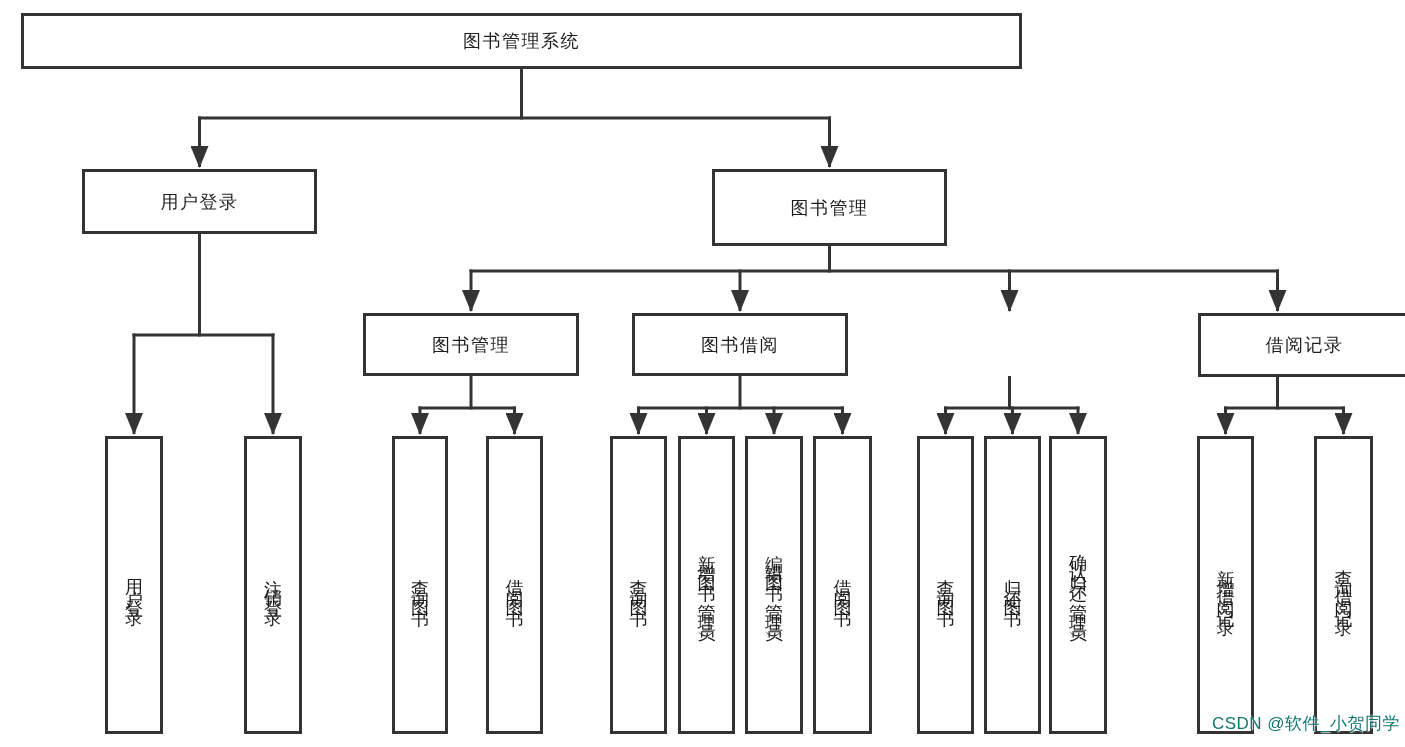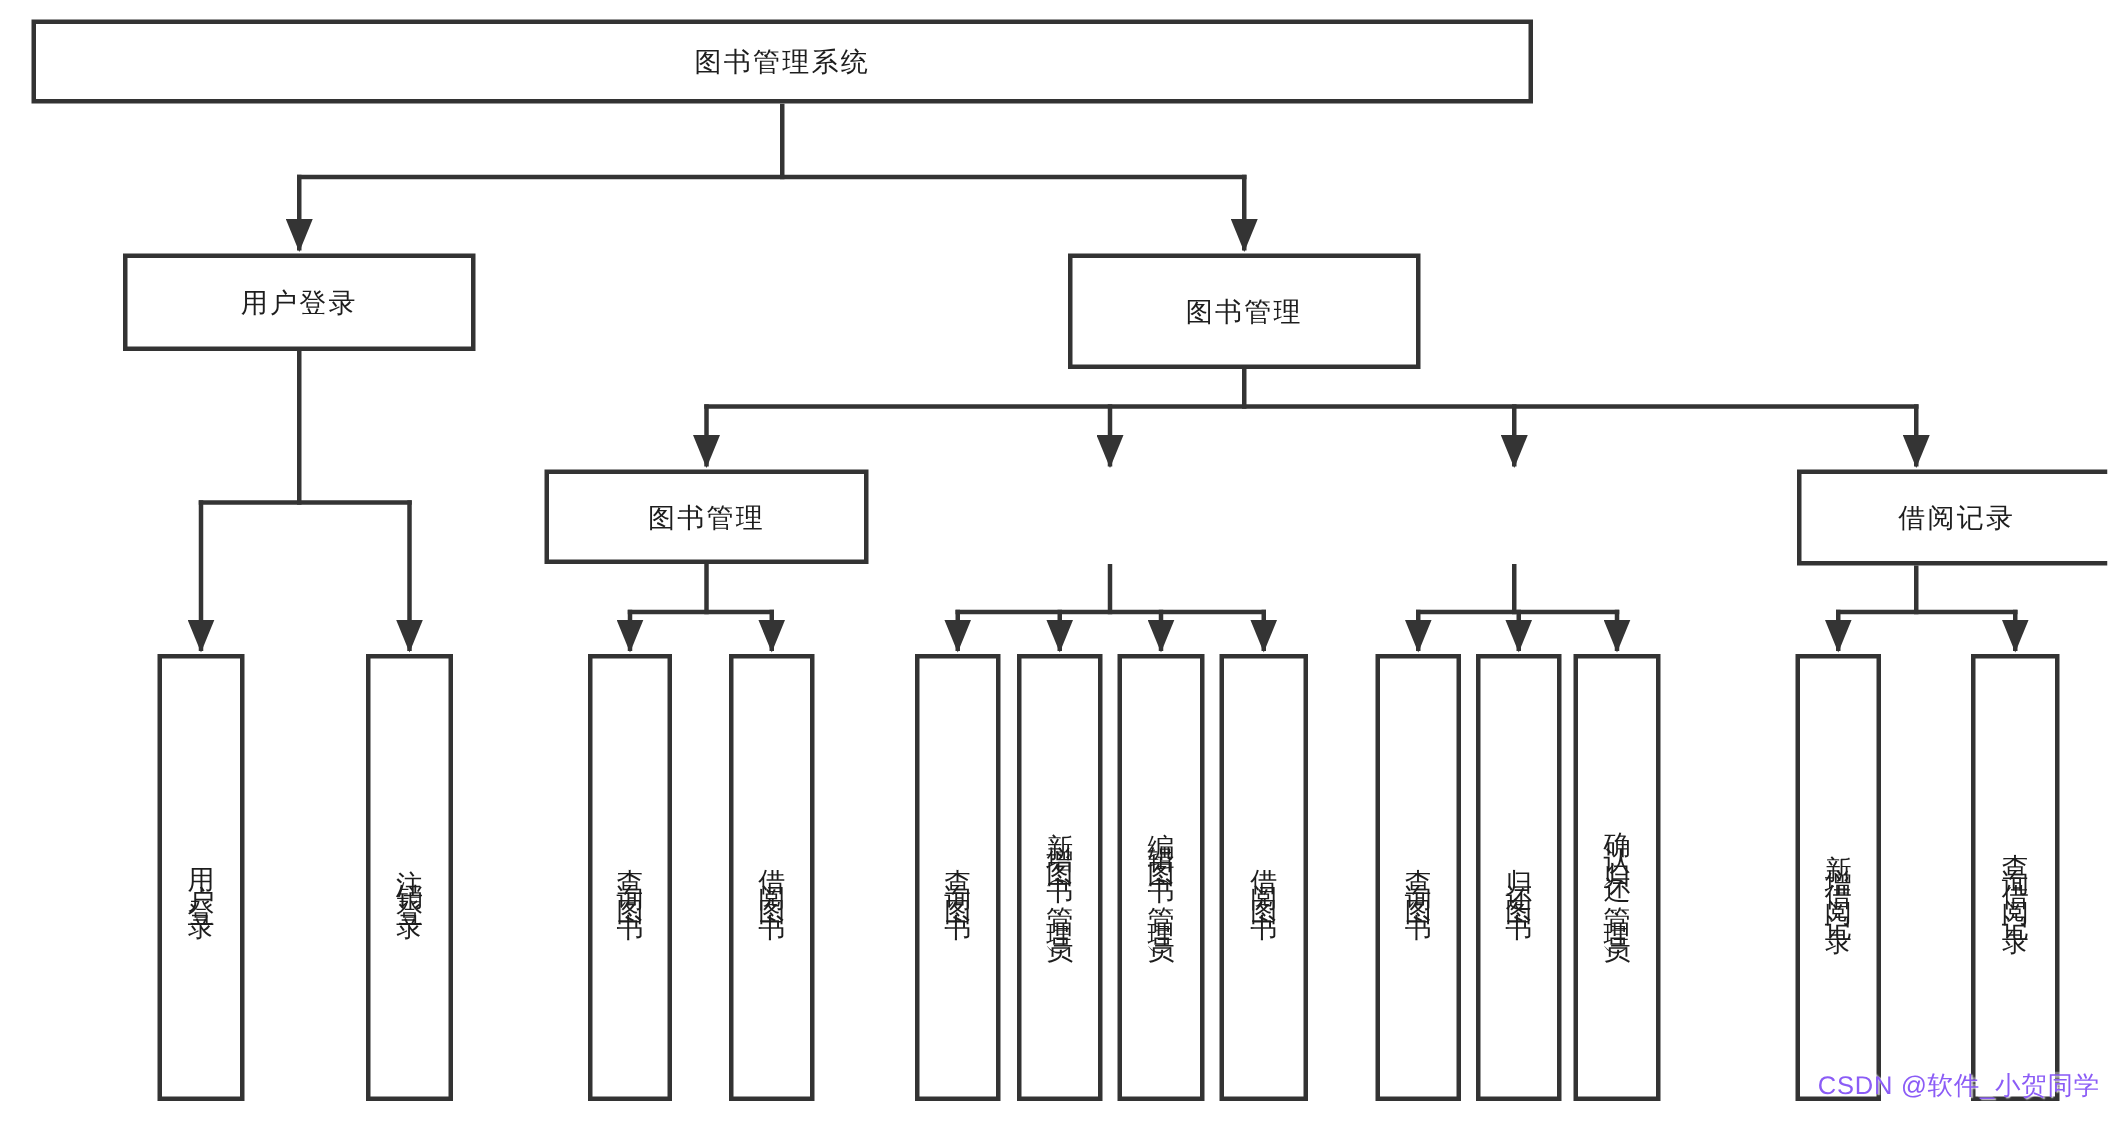--- a/index.html
+++ b/index.html
@@ -46,21 +46,21 @@
     text-orientation: mixed;
     font-size: 18px;
     letter-spacing: 10px;
     line-height: 1;
   }
   .watermark {
     position: absolute;
     right: 5px;
     top: 712px;
     font-size: 17px;
-    color: #8b5cf6;
+    color: #0f766e;
     letter-spacing: 0.5px;
     white-space: nowrap;
     text-shadow: 1px 1px 1px rgba(255,255,255,0.9), -1px -1px 1px rgba(255,255,255,0.6);
   }
 </style>
 </head>
 <body>
 
 <div class="stage">
 
@@ -125,20 +125,21 @@
       <line x1="1343.5" y1="406.5" x2="1343.5" y2="434" marker-end="url(#ah)"></line>
     </g>
   </svg>
 
   <div class="node h" style="left:21px;top:13px;width:1001px;height:56px">图书管理系统</div>
 
   <div class="node h" style="left:82px;top:169px;width:235px;height:65px">用户登录</div>
   <div class="node h" style="left:712px;top:169px;width:235px;height:77px">图书管理</div>
 
   <div class="node h" style="left:363px;top:313px;width:216px;height:63px">图书管理</div>
+  <div class="node h" style="left:632px;top:313px;width:216px;height:63px">图书借阅</div>
   <div class="node h" style="left:1198px;top:313px;width:213px;height:64px">借阅记录</div>
 
   <div class="node v" style="left:105px;top:436px;width:58px;height:298px">用户登录</div>
   <div class="node v" style="left:244px;top:436px;width:58px;height:298px">注销登录</div>
 
   <div class="node v" style="left:392px;top:436px;width:56px;height:298px">查询图书</div>
   <div class="node v" style="left:486px;top:436px;width:57px;height:298px">借阅图书</div>
 
   <div class="node v" style="left:610px;top:436px;width:57px;height:298px">查询图书</div>
   <div class="node v" style="left:678px;top:436px;width:57px;height:298px">新增图书（管理员）</div>

